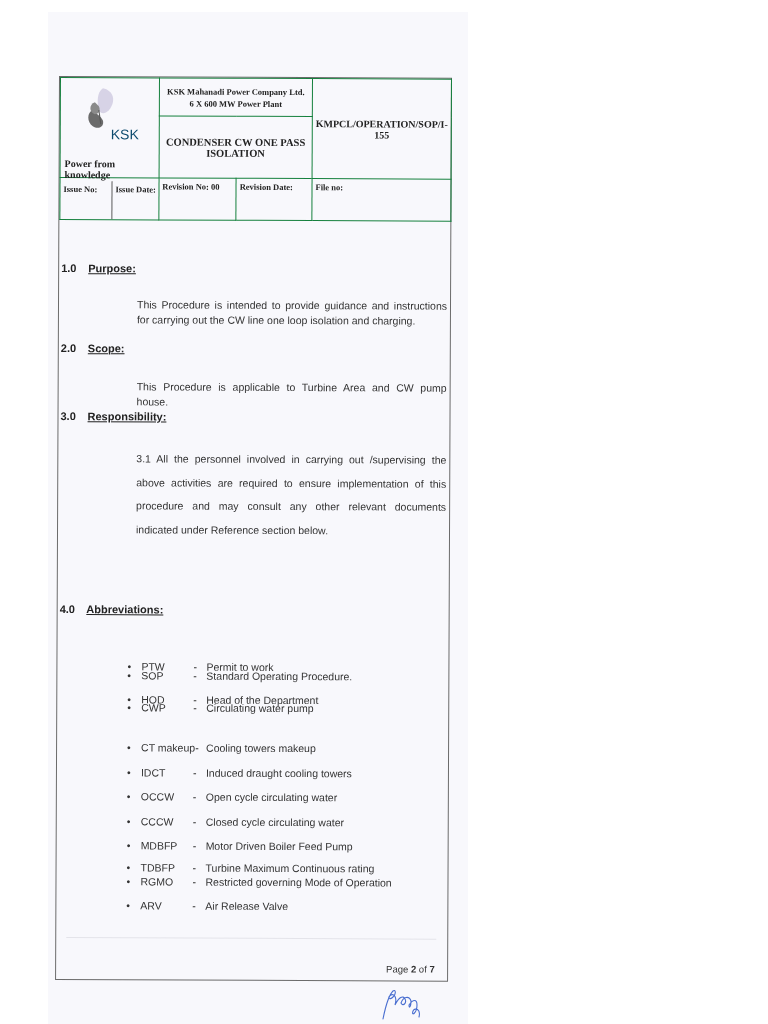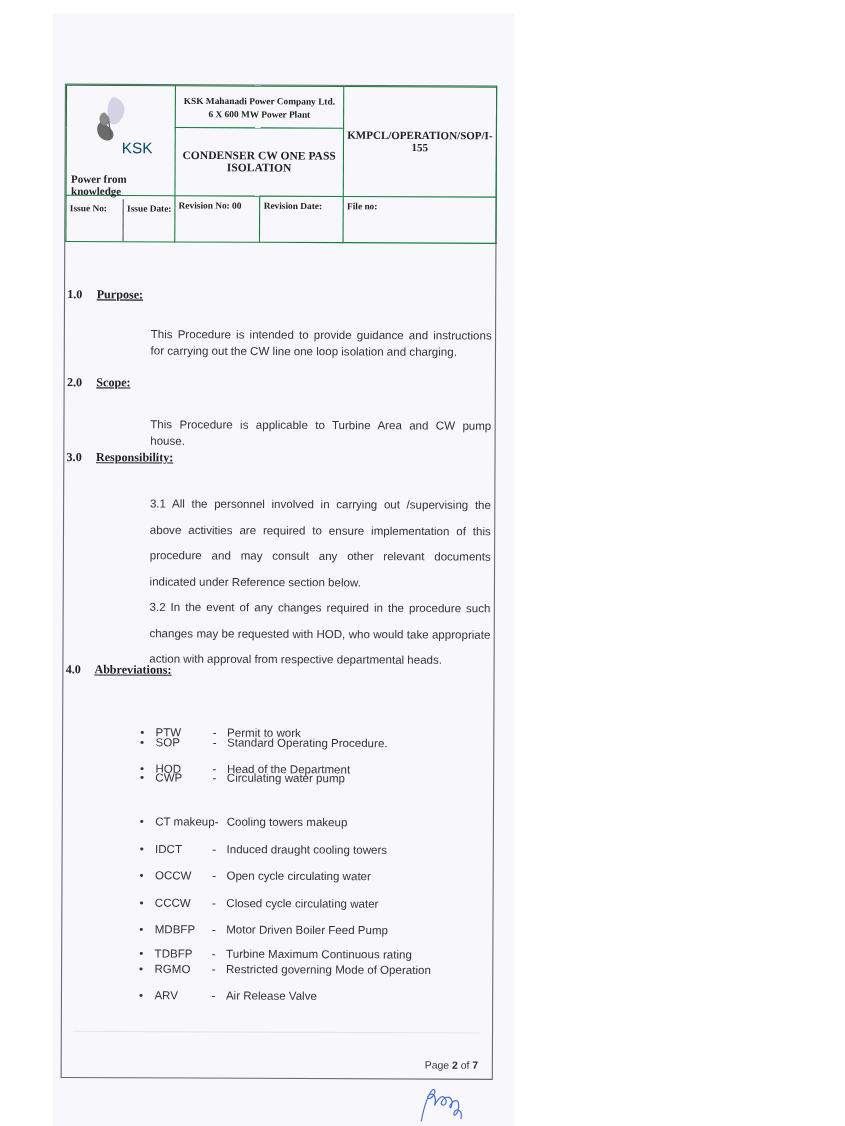--- a/index.html
+++ b/index.html
@@ -24,21 +24,21 @@
     .hdr td { border:1px solid #15803d; vertical-align:middle; padding:0 3px; }
     .logo-cell { position:relative; }
     .logo-art { position:absolute; left:22px; top:6px; width:38px; height:48px; }
     .logo-text { position:absolute; left:50px; top:48px; font-family:"Liberation Sans", sans-serif; font-weight:normal; font-size:14px; color:#0c4a6e; }
     .tagline { position:absolute; left:4px; top:80px; font-size:10px; }
     .company { text-align:center; font-size:8.5px; line-height:12px; }
     .doctitle { text-align:center; font-size:10.5px; }
     .docno { text-align:center; font-size:10px; }
     .meta { font-size:8.5px; vertical-align:top !important; padding-top:3px !important; }
 
-    .section-h { position:absolute; left:2px; font-family:Liberation Serif, serif; font-weight:bold; font-size:11px; color:#222; }
+    .section-h { position:absolute; left:2px; font-family:Liberation Sans, sans-serif; font-weight:bold; font-size:11px; color:#222; }
     .section-h .num { display:inline-block; width:24px; }
     .section-h .ttl { text-decoration:underline; }
     .para { position:absolute; left:78px; width:310px; font-size:10.5px; line-height:15px; color:#333; text-align:justify; }
     .resp { line-height:23.5px; }
     .abbr-list { position:absolute; left:70px; top:568px; width:300px; }
     .abbr { position:absolute; left:0; font-size:10.5px; color:#333; white-space:nowrap; }
     .abbr .b { display:inline-block; width:14px; }
     .abbr .k { display:inline-block; width:52px; }
     .abbr .d { display:inline-block; width:13px; }
     .rule { position:absolute; left:10px; top:860px; width:370px; height:1px; background:#e4e4ea; }
@@ -100,21 +100,20 @@
     <span class="ttl">Scope:</span>
   </div>
   <div class="para" style="top:302px;">This Procedure is applicable to Turbine Area and CW pump house.</div>
 
   <div class="section-h" style="top:333px;">
     <span class="num">3.0</span>
     <span class="ttl">Responsibility:</span>
   </div>
   <div class="para resp" style="top:370px;">
     <div>3.1 All the personnel involved in carrying out /supervising the above activities are required to ensure implementation of this procedure and may consult any other relevant documents indicated under Reference section below.</div>
-    <div>3.2 In the event of any changes required in the procedure such changes may be requested with HOD, who would take appropriate action with approval from respective departmental heads.</div>
   </div>
 
   <div class="section-h" style="top:526px;">
     <span class="num">4.0</span>
     <span class="ttl">Abbreviations:</span>
   </div>
 
   <div class="abbr-list">
     <div class="abbr" style="top:0px;margin-top:15px;"><span class="b">•</span><span class="k">PTW</span><span class="d">-</span><span>Permit to work</span></div>
     <div class="abbr" style="top:24px;"><span class="b">•</span><span class="k">SOP</span><span class="d">-</span><span>Standard Operating Procedure.</span></div>

